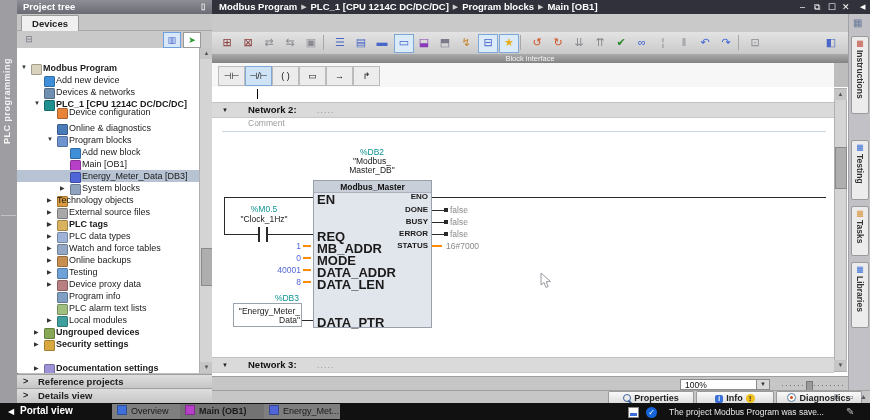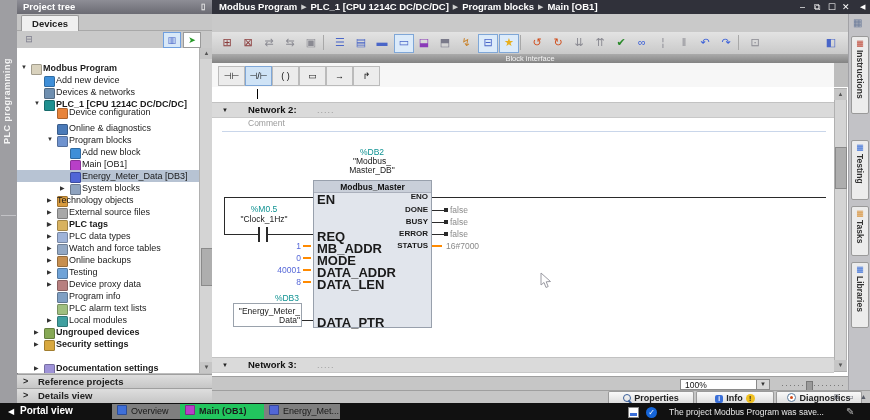--- a/index.html
+++ b/index.html
@@ -471,21 +471,21 @@
         <div class="vtab" style="top: 192px; height: 50px;"><span class="vicon" style="color: rgb(216, 146, 58);">▦</span><span class="vlabel">Tasks</span></div>
         <div class="vtab" style="top: 248px; height: 66px;"><span class="vicon" style="color: rgb(58, 111, 216);">▦</span><span class="vlabel">Libraries</span></div>
       </div>
   </div>
 
   <div class="taskbar">
     <span class="portal-arr">◀</span>
     <span class="portal">Portal view</span>
     <div id="ttabs">
         <div class="task-tab" style="left: 112px; width: 72px; position: absolute; background: rgb(127, 127, 127);"><span class="tsq" style="background: rgb(63, 111, 216);"></span><span>Overview</span></div>
-        <div class="task-tab" style="left: 180px; width: 89px; position: absolute; background: #22c55e; font-weight: bold;"><span class="tsq" style="background: rgb(184, 63, 200);"></span><span>Main (OB1)</span></div>
+        <div class="task-tab" style="left: 180px; width: 89px; position: absolute; background: #737373; font-weight: bold;"><span class="tsq" style="background: rgb(184, 63, 200);"></span><span>Main (OB1)</span></div>
         <div class="task-tab" style="left: 264px; width: 76px; position: absolute; background: rgb(127, 127, 127);"><span class="tsq" style="background: rgb(81, 102, 214);"></span><span>Energy_Met...</span></div>
       </div>
     <span class="projicon"></span>
     <span class="chk">✓</span>
     <span class="statusmsg">The project Modbus Program was save...</span>
     <span class="penicon">✎</span>
   </div>
 
 </div>
 

